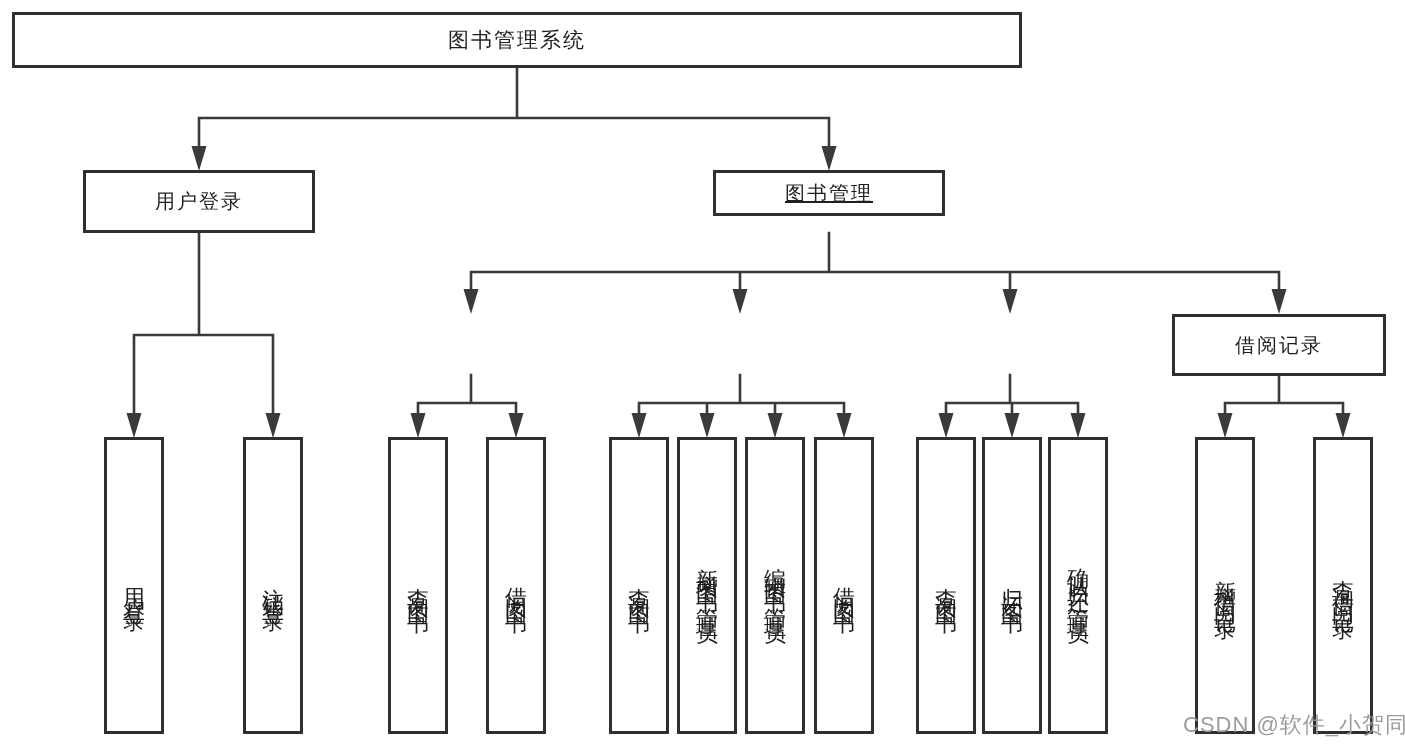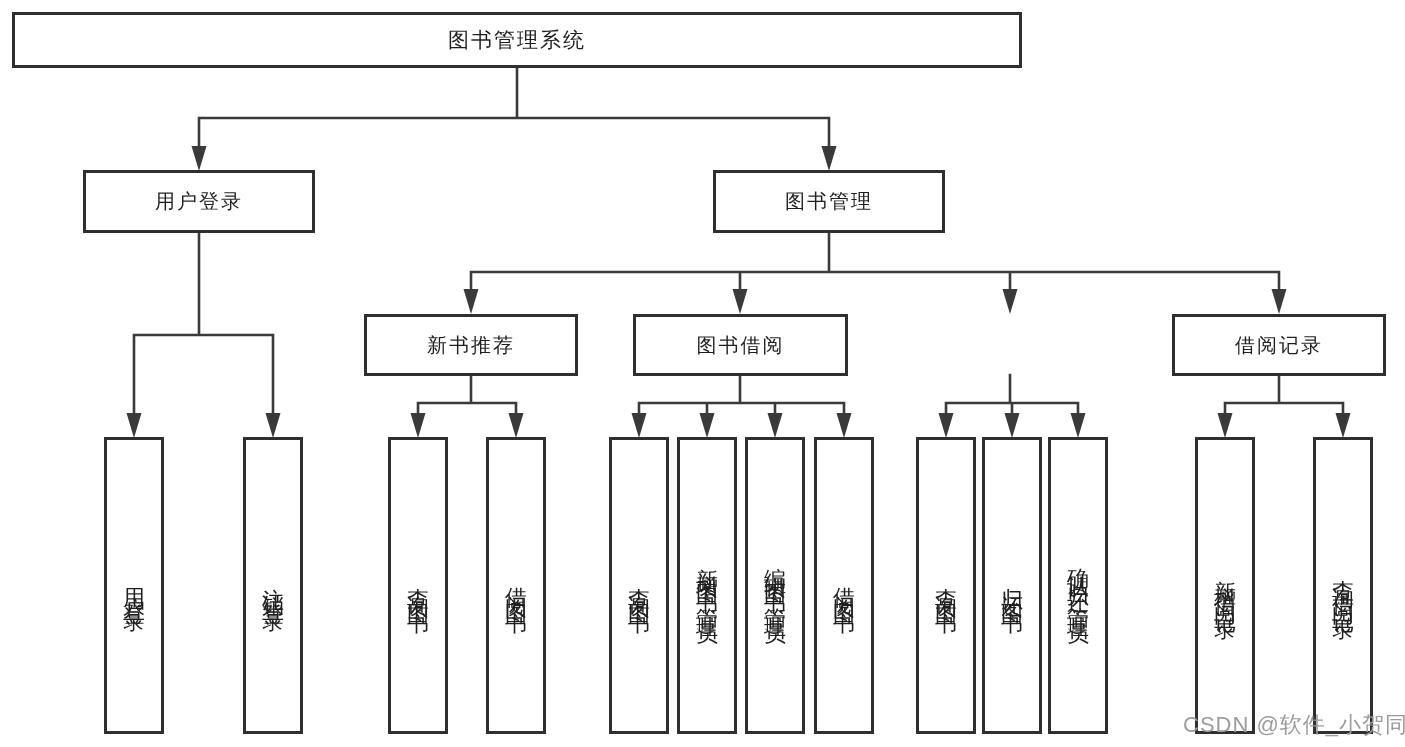--- a/index.html
+++ b/index.html
@@ -87,30 +87,24 @@
       M1335.5 413 L1350.5 413 L1343 438 Z"></path>
   </svg>
 
   <div class="box hbox root-box" style="left:12px; top:12px; width:1010px; height:56px;">
     <span>图书管理系统</span>
   </div>
 
   <div class="box hbox" style="left:83px; top:170px; width:232px; height:63px;">
     <span>用户登录</span>
   </div>
-  <div class="box hbox" style="left:713px; top:170px; width:232px; height:63px;">
+  <div class="box hbox" style="left:713px; top:170px; width:232px; height:46px;text-decoration:underline;">
     <span>图书管理</span>
   </div>
 
-  <div class="box hbox" style="left:364px; top:314px; width:214px; height:62px;">
-    <span>新书推荐</span>
-  </div>
-  <div class="box hbox" style="left:633px; top:314px; width:215px; height:62px;">
-    <span>图书借阅</span>
-  </div>
   <div class="box hbox" style="left:1172px; top:314px; width:214px; height:62px;">
     <span>借阅记录</span>
   </div>
 
   <div class="box leaf" style="left:104px;">
     <span class="vtext">用户登录</span>
   </div>
   <div class="box leaf" style="left:243px;">
     <span class="vtext">注销登录</span>
   </div>

